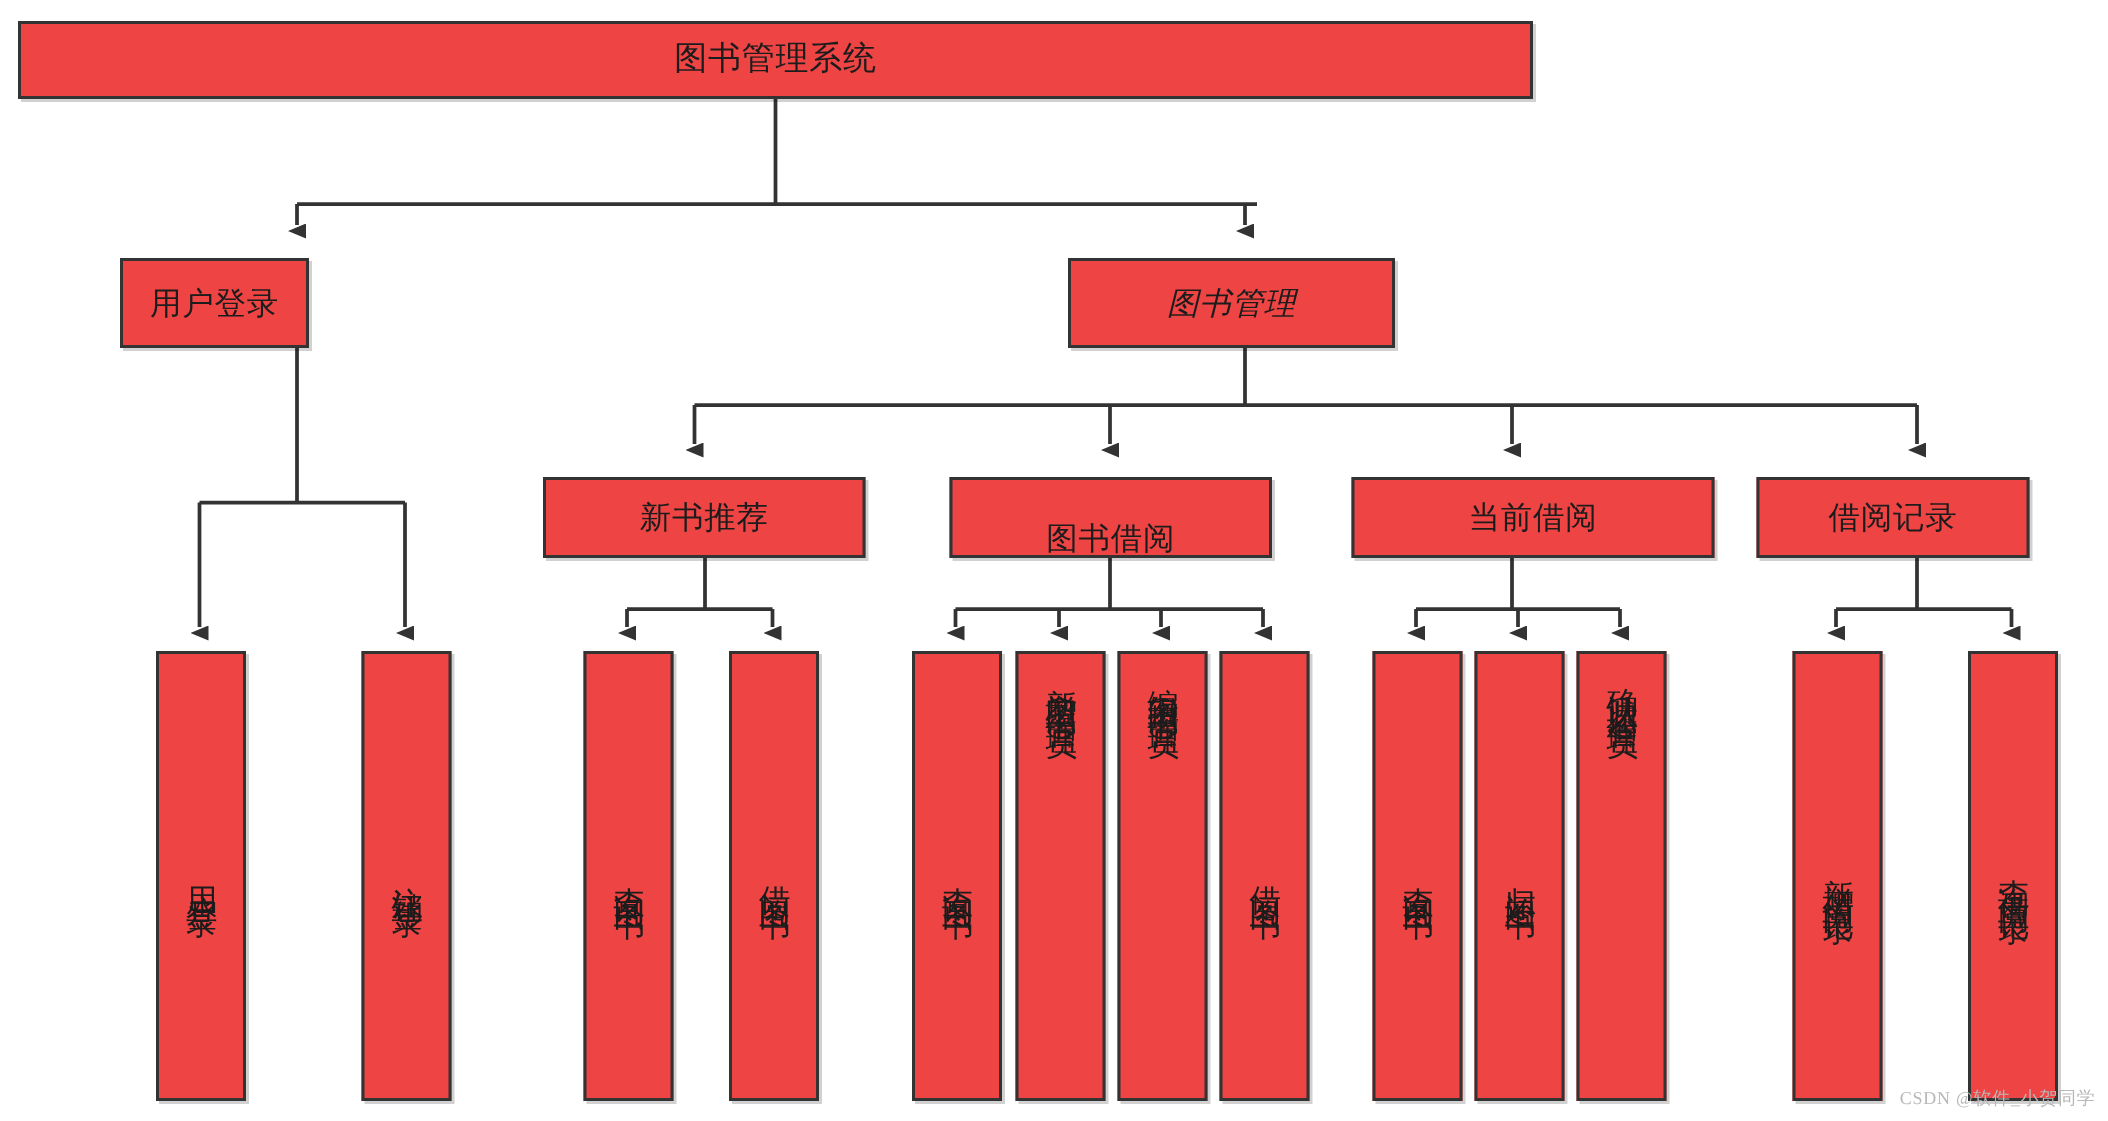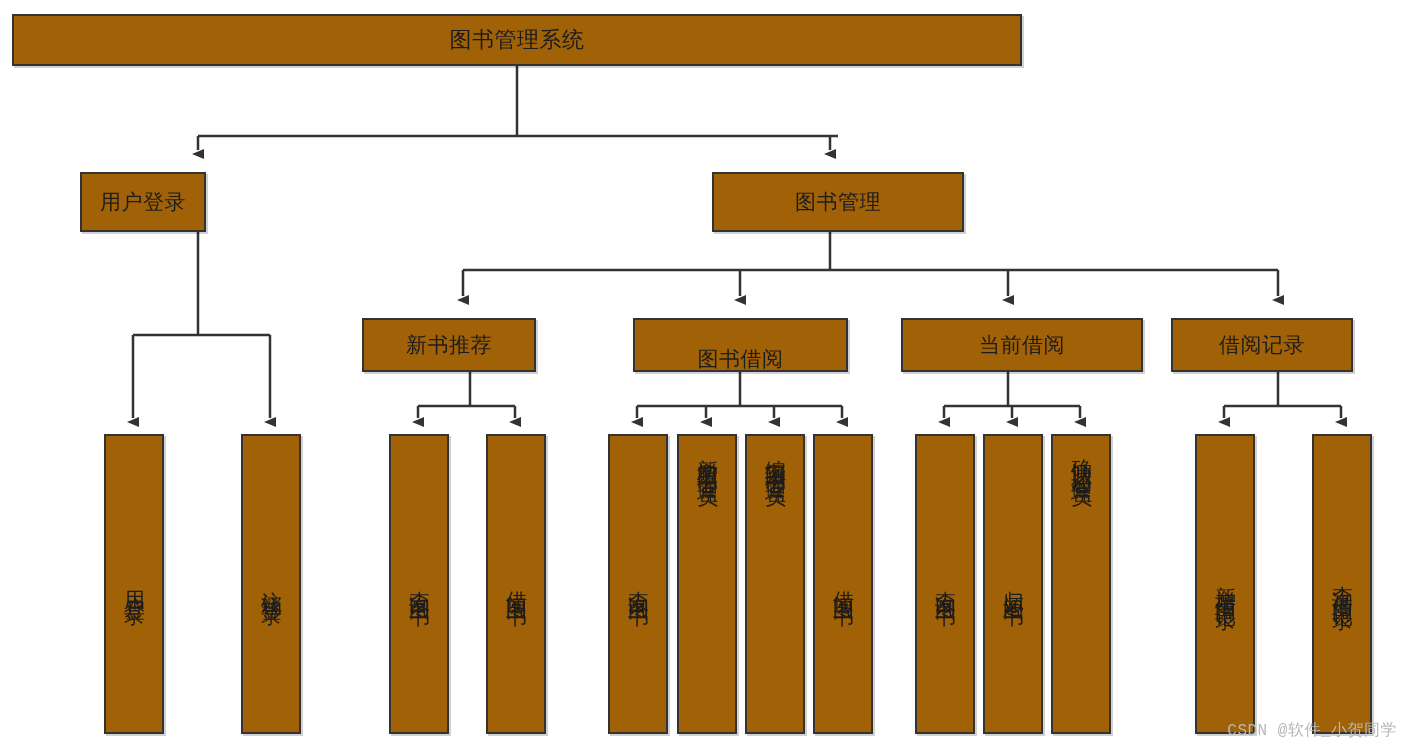--- a/index.html
+++ b/index.html
@@ -21,21 +21,21 @@
     left: 0;
     top: 0;
     width: 1405px;
     height: 747px;
     pointer-events: none;
   }
   .node {
     position: absolute;
     box-sizing: border-box;
     border: 2px solid #333333;
-    background: #a16207;
+    background: #ef4444;
     display: flex;
     align-items: center;
     justify-content: center;
     color: #1c1c1c;
     box-shadow: 2px 2px 0 rgba(0,0,0,0.18);
   }
   .node .label {
     display: block;
     line-height: 1.05;
     letter-spacing: 0.5px;
@@ -65,23 +65,23 @@
   }
   
   .node.vert.center {
     align-items: center;
     padding-top: 0;
   }
   #watermark {
     position: absolute;
     right: 8px;
     bottom: 6px;
-    font-size: 16px;
+    font-size: 12px;
     color: #b8b8b8;
-    font-family: Liberation Mono, monospace;
+    font-family: Liberation Serif, serif;
     white-space: nowrap;
     letter-spacing: 0.5px;
   }
 </style>
 </head>
 <body>
 
 <div id="canvas">
 
   <svg id="wires" viewBox="0 0 1405 747" xmlns="http://www.w3.org/2000/svg">
@@ -136,25 +136,25 @@
   </svg>
 
   <div class="node horiz root" style="left:12px; top:14px; width:1010px; height:52px;">
     <span class="label">图书管理系统</span>
   </div>
 
   <div class="node horiz" style="left:80px; top:172px; width:126px; height:60px;">
     <span class="label">用户登录</span>
   </div>
 
-  <div class="node horiz" style="left:712px; top:172px; width:252px; height:60px;">
+  <div class="node horiz" style="left:712px; top:172px; width:218px; height:60px;font-style:italic;">
     <span class="label">图书管理</span>
   </div>
 
-  <div class="node horiz" style="left:362px; top:318px; width:174px; height:54px;">
+  <div class="node horiz" style="left:362px; top:318px; width:215px; height:54px;">
     <span class="label">新书推荐</span>
   </div>
 
   <div class="node horiz" style="left:633px; top:318px; width:215px; height:54px;align-items:flex-end;">
     <span class="label">图书借阅</span>
   </div>
 
   <div class="node horiz" style="left:901px; top:318px; width:242px; height:54px;">
     <span class="label">当前借阅</span>
   </div>

